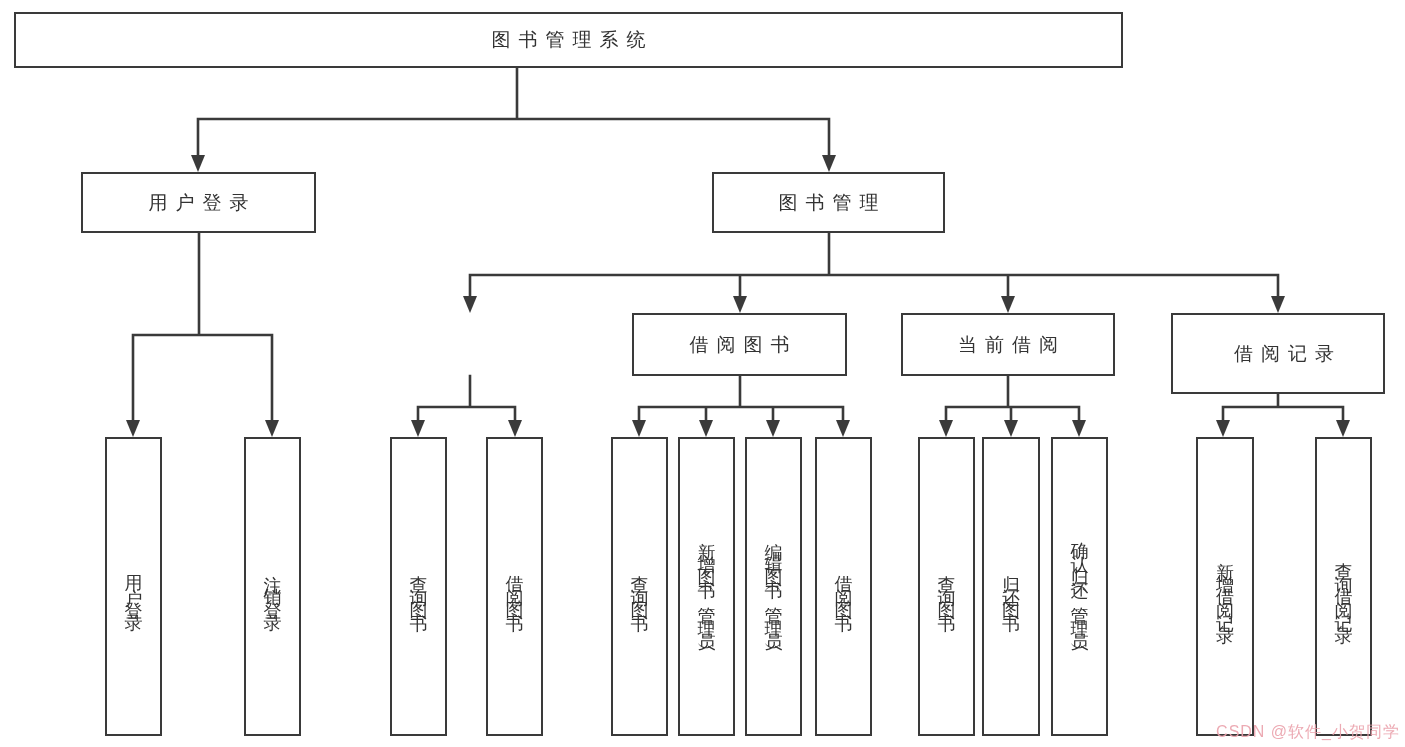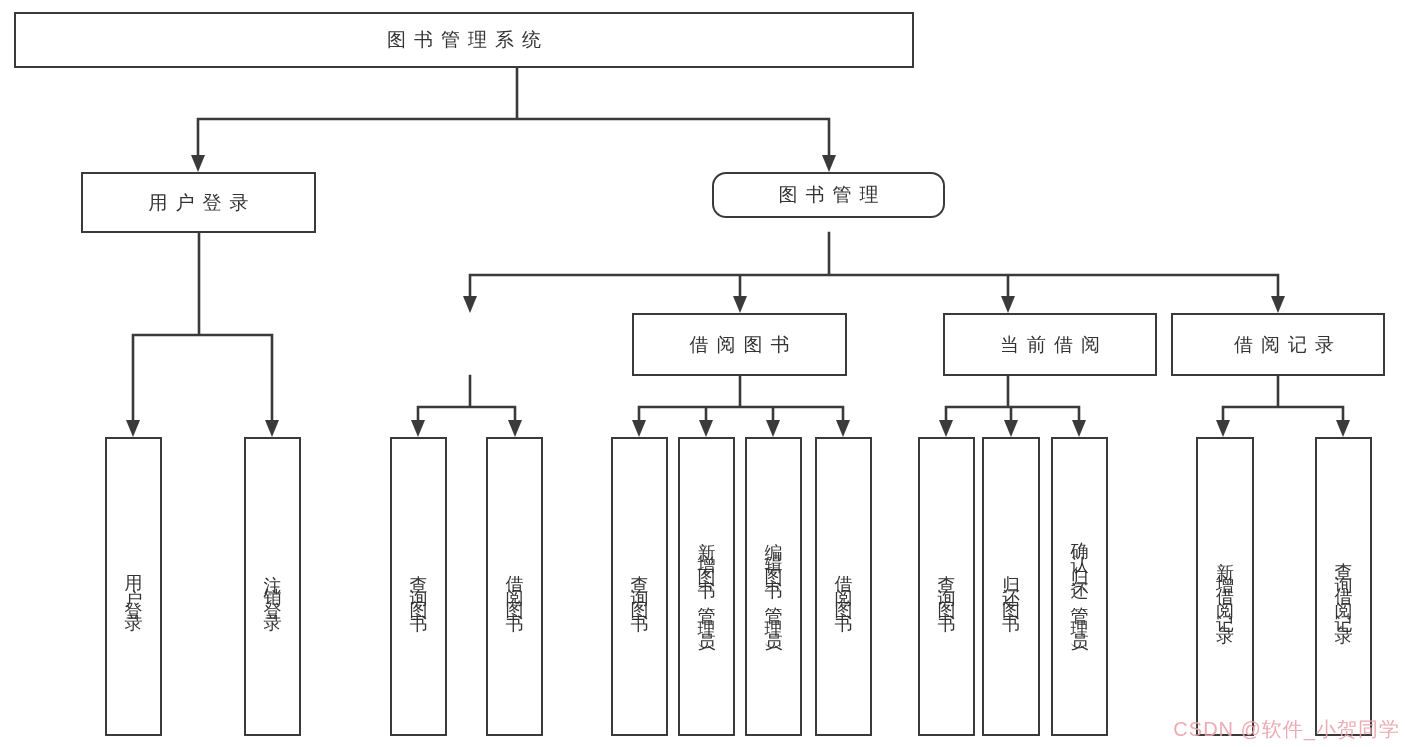--- a/index.html
+++ b/index.html
@@ -56,21 +56,21 @@
     text-orientation:mixed;
     font-size:18px;
     letter-spacing:13px;
     text-indent:0;
     line-height:1;
   }
   .watermark{
     position:absolute;
     right:5px;
     bottom:4px;
-    font-size:20px;
+    font-size:16px;
     letter-spacing:1px;
     color:var(--watermark);
     opacity:.92;
     white-space:nowrap;
   }
 </style>
 </head>
 <body>
 
 <div class="stage">
@@ -107,28 +107,28 @@
       <polygon points="766,420 780,420 773,437"></polygon>
       <polygon points="836,420 850,420 843,437"></polygon>
       <polygon points="939,420 953,420 946,437"></polygon>
       <polygon points="1004,420 1018,420 1011,437"></polygon>
       <polygon points="1072,420 1086,420 1079,437"></polygon>
       <polygon points="1216,420 1230,420 1223,437"></polygon>
       <polygon points="1336,420 1350,420 1343,437"></polygon>
     </g>
   </svg>
 
-  <div class="node" style="left:14px;top:12px;width:900px;height:56px;">图书管理系统</div>
+  <div class="node" style="left:14px;top:12px;width:1109px;height:56px;">图书管理系统</div>
 
   <div class="node" style="left:81px;top:172px;width:235px;height:61px;">用户登录</div>
-  <div class="node" style="left:712px;top:172px;width:233px;height:46px;border-radius:14px;">图书管理</div>
+  <div class="node" style="left:712px;top:172px;width:233px;height:61px;">图书管理</div>
 
   <div class="node" style="left:632px;top:313px;width:215px;height:63px;">借阅图书</div>
-  <div class="node" style="left:943px;top:313px;width:214px;height:63px;">当前借阅</div>
-  <div class="node" style="left:1171px;top:313px;width:214px;height:63px;padding-left:12px;">借阅记录</div>
+  <div class="node" style="left:901px;top:313px;width:214px;height:63px;">当前借阅</div>
+  <div class="node" style="left:1171px;top:313px;width:214px;height:81px;padding-left:12px;">借阅记录</div>
 
   <div class="node leaf" style="left:105px;top:437px;width:57px;height:299px;">用户登录</div>
   <div class="node leaf" style="left:244px;top:437px;width:57px;height:299px;">注销登录</div>
 
   <div class="node leaf" style="left:390px;top:437px;width:57px;height:299px;">查询图书</div>
   <div class="node leaf" style="left:486px;top:437px;width:57px;height:299px;">借阅图书</div>
 
   <div class="node leaf" style="left:611px;top:437px;width:57px;height:299px;">查询图书</div>
   <div class="node leaf" style="left:678px;top:437px;width:57px;height:299px;">新增图书（管理员）</div>
   <div class="node leaf" style="left:745px;top:437px;width:57px;height:299px;">编辑图书（管理员）</div>

